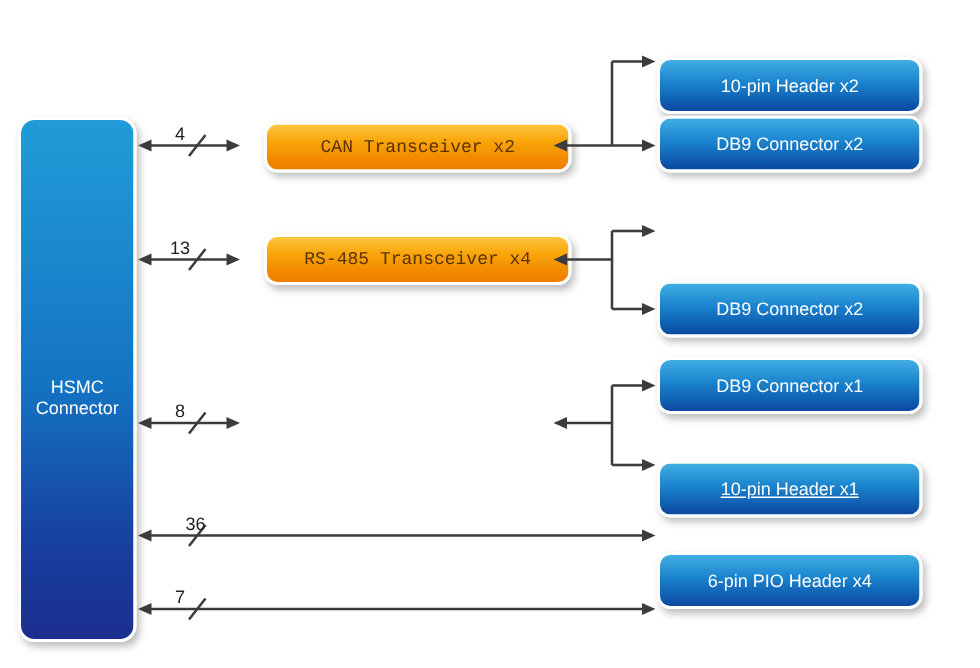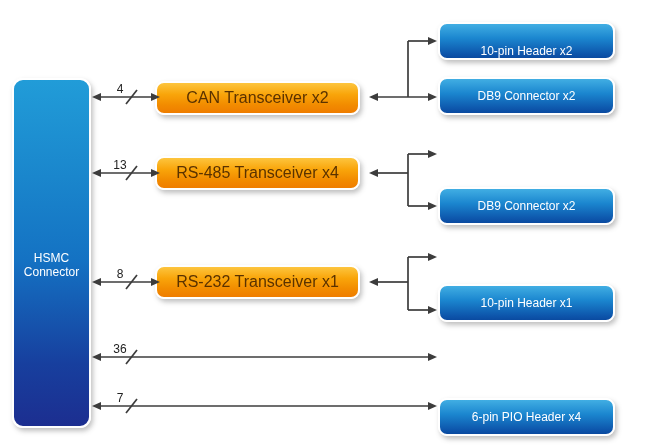--- a/index.html
+++ b/index.html
@@ -23,74 +23,74 @@
   .hsmc{
     left:12px;top:78px;width:79px;height:350px;
     border-radius:11px;
     background:linear-gradient(180deg,#219cd8 0%,#1a86cc 28%,#1472c3 52%,#173f9e 82%,#1c2e90 100%);
   }
   .hsmc .lbl{
     color:#ffffff;font-size:12px;line-height:14px;white-space:pre-line;margin-top:23px;
   }
   
   .transceiver{
-    left:155px;width:205px;height:34px;
+    left:176px;width:205px;height:34px;
     background:linear-gradient(180deg,#fdc53e 0%,#f9a50a 38%,#f28c00 72%,#ef7d00 100%);
-    color:#5a3200;font-size:16px;
+    color:#5a3200;font-size:12px;font-family:Liberation Mono, monospace;
   }
   .t-can{top:81px;}
   .t-rs485{top:156px;}
   .t-rs232{top:265px;}
   
   .endpoint{
     left:438px;width:177px;height:38px;
     background:linear-gradient(180deg,#41aee3 0%,#1b86cf 42%,#0d55ab 88%,#0a4aa0 100%);
     color:#ffffff;font-size:12px;
   }
-  .e1{top:22px;align-items:flex-end;} .e2{top:77px;} .e3{top:135px;} .e4{top:187px;}
-  .e5{top:238px;} .e6{top:284px;} .e7{top:338px;} .e8{top:398px;}
+  .e1{top:38px;} .e2{top:77px;} .e3{top:135px;} .e4{top:187px;}
+  .e5{top:238px;} .e6{top:307px;text-decoration:underline;} .e7{top:338px;} .e8{top:368px;}
   
   #wires{position:absolute;left:0;top:0;z-index:6;pointer-events:none;}
   #wires line{stroke:#3c3c3c;stroke-width:1.7;}
   #wires polygon{fill:#3c3c3c;stroke:none;}
   
   .buslbl{
     position:absolute;left:103px;width:34px;height:14px;
     text-align:center;color:#222222;font-size:12px;line-height:14px;z-index:7;
   }
-  .bl-4{top:82px;} .bl-13{top:158px;} .bl-8{top:267px;} .bl-36{top:342px;} .bl-16{top:391px;}
+  .bl-4{top:82px;} .bl-13{top:158px;} .bl-8{top:267px;} .bl-36{top:342px;text-align:right;} .bl-16{top:391px;}
 </style>
 </head>
 <body>
 
 <div id="canvas">
 
   <div class="box hsmc">
     <span class="lbl">HSMC
 Connector</span>
   </div>
 
   <div class="box transceiver t-can">
     <span>CAN Transceiver x2</span>
   </div>
   <div class="box transceiver t-rs485">
     <span>RS-485 Transceiver x4</span>
   </div>
-  <div class="box transceiver t-rs232">
-    <span>RS-232 Transceiver x1</span>
-  </div>
 
   <div class="box endpoint e1">
     <span>10-pin Header x2</span>
   </div>
   <div class="box endpoint e2">
     <span>DB9 Connector x2</span>
   </div>
   <div class="box endpoint e4">
     <span>DB9 Connector x2</span>
+  </div>
+  <div class="box endpoint e5">
+    <span>DB9 Connector x1</span>
   </div>
   <div class="box endpoint e6">
     <span>10-pin Header x1</span>
   </div>
   <div class="box endpoint e8">
     <span>6-pin PIO Header x4</span>
   </div>
 
   <div class="buslbl bl-4">4</div>
   <div class="buslbl bl-13">13</div>

